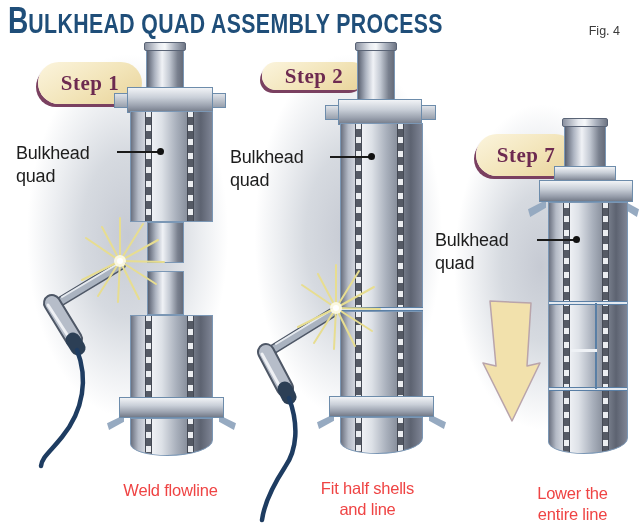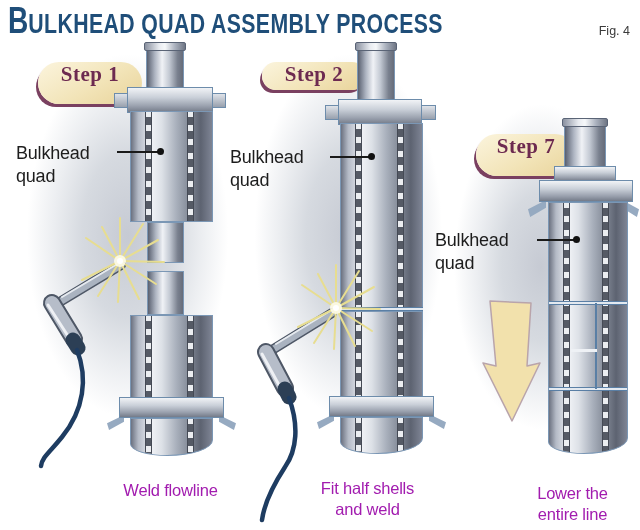--- a/index.html
+++ b/index.html
@@ -9,24 +9,24 @@
   
   .band{position:absolute;z-index:0;
         background:radial-gradient(ellipse 52% 48% at 48% 42%,
           #c6cad3 0%, #d6dae0 40%, #eceef1 65%, rgba(255,255,255,0) 88%);}
 
   
   .title{position:absolute;left:8px;top:2px;z-index:6;color:#1f4e79;font-weight:bold;
          white-space:nowrap;transform:scaleX(.76);transform-origin:0 0;}
   .title .ti{font-size:37px;line-height:1;}
   .title .tr{font-size:28px;letter-spacing:.5px;}
-  .fig{position:absolute;right:10px;top:24px;z-index:6;font-size:12.5px;color:#3a3a3a;}
-
-  
-  .badge{position:absolute;z-index:1;display:flex;justify-content:center;
+  .fig{position:absolute;right:20px;top:24px;z-index:6;font-size:12.5px;color:#3a3a3a;}
+
+  
+  .badge{position:absolute;z-index:1;display:flex;align-items:center;justify-content:center;
          border-radius:22px;
          background:linear-gradient(150deg,#faf2d8 8%,#f2e4b8 55%,#e9d49c 96%);
          box-shadow:-3px 4px 0 -1px #7a4060, -1px 2px 1px 0 rgba(122,64,96,.55);
          font-family:"Liberation Serif",serif;font-weight:bold;font-size:21px;
          color:#6d2a50;letter-spacing:.5px;}
 
   
   .cyl{position:absolute;z-index:2;box-sizing:border-box;border:1px solid #7b97b5;overflow:hidden;
        background:linear-gradient(90deg,#6b7180 0%,#b4bac6 9%,#eff1f5 26%,#dde1e7 38%,
                   #a9b0bc 56%,#878e9b 70%,#5d6371 86%,#7e8494 100%);}
@@ -51,21 +51,21 @@
   .hseam{position:absolute;left:0;right:0;height:4px;box-sizing:border-box;background:#e3e9f0;
          border-top:1px solid #5a7fa5;border-bottom:1px solid #5a7fa5;}
   .vseam{position:absolute;width:2px;background:#5a7fa5;}
   .tick{position:absolute;height:3px;background:#eef1f5;}
 
   
   .part-label{position:absolute;z-index:5;font-size:18px;line-height:1.3;color:#1d1d1d;
               white-space:pre-line;letter-spacing:-.2px;}
   .pointer-line{position:absolute;z-index:5;height:0;border-top:2px solid #1a1a1a;}
   .pointer-dot{position:absolute;z-index:5;width:7px;height:7px;border-radius:50%;background:#111;}
-  .caption{position:absolute;z-index:5;font-size:16.5px;line-height:1.3;color:#a21caf;
+  .caption{position:absolute;z-index:5;font-size:16.5px;line-height:1.3;color:#ef4444;
            text-align:center;white-space:pre-line;letter-spacing:-.2px;}
 
   .overlay{position:absolute;inset:0;z-index:3;pointer-events:none;}
 </style>
 </head>
 <body>
 
 <div class="stage">
 
   <div class="title"><span class="ti">B</span><span class="tr">ULKHEAD QUAD ASSEMBLY PROCESS</span></div>
@@ -143,21 +143,21 @@
       <div class="seam sl"></div>
       <div class="seam sr"></div>
     </div>
 
     <div class="part-label" style="left:230px;top:146px;width:98px">Bulkhead
 quad</div>
     <div class="pointer-line" style="left:330px;top:156px;width:40px"></div>
     <div class="pointer-dot" style="left:368px;top:153px"></div>
 
     <div class="caption" style="left:285px;top:478px;width:165px">Fit half shells
-and weld</div>
+and line</div>
   </div>
 
   <div>
     <div class="badge" style="left:476px;top:134px;width:100px;height:42px">
         <span>Step 7</span>
       </div>
 
     <div class="pipe" style="left:564px;top:118px;width:42px;height:56px">
       <div class="rim"></div>
     </div>

